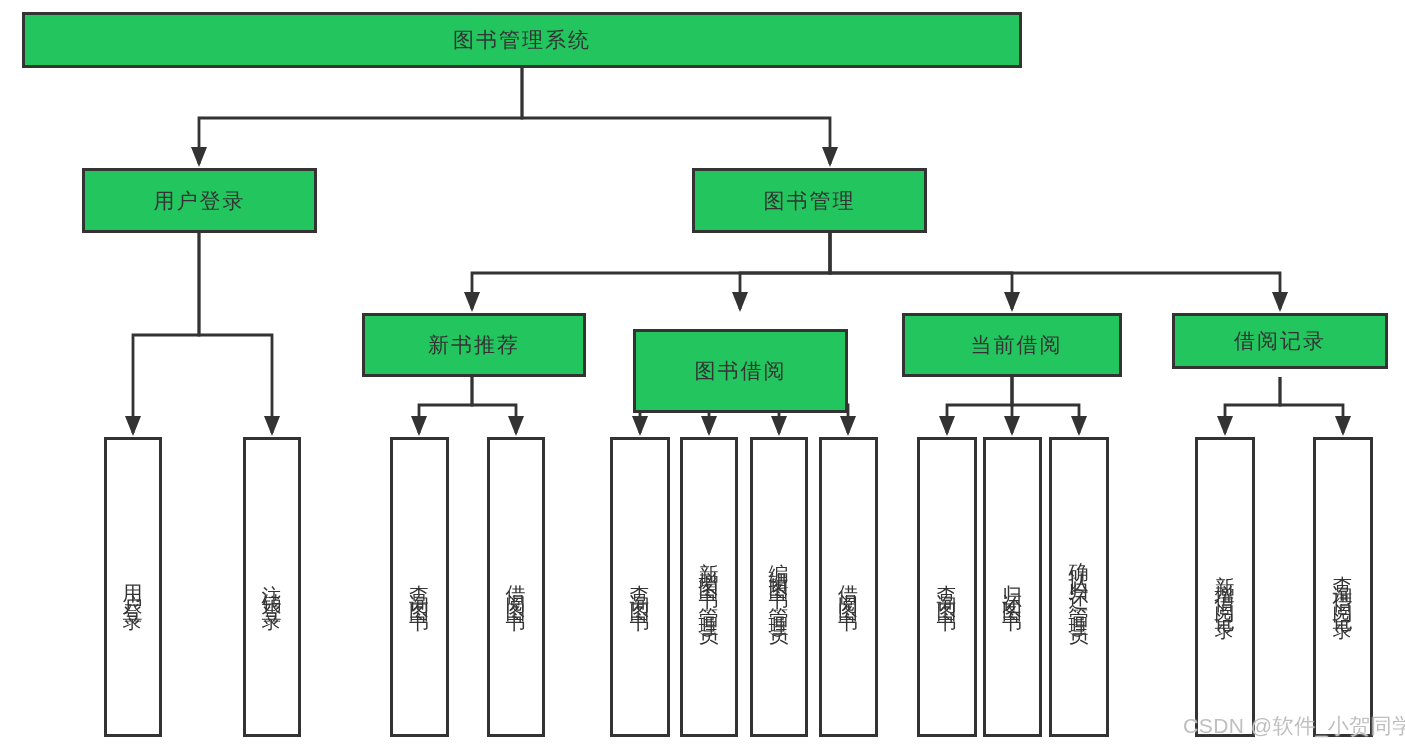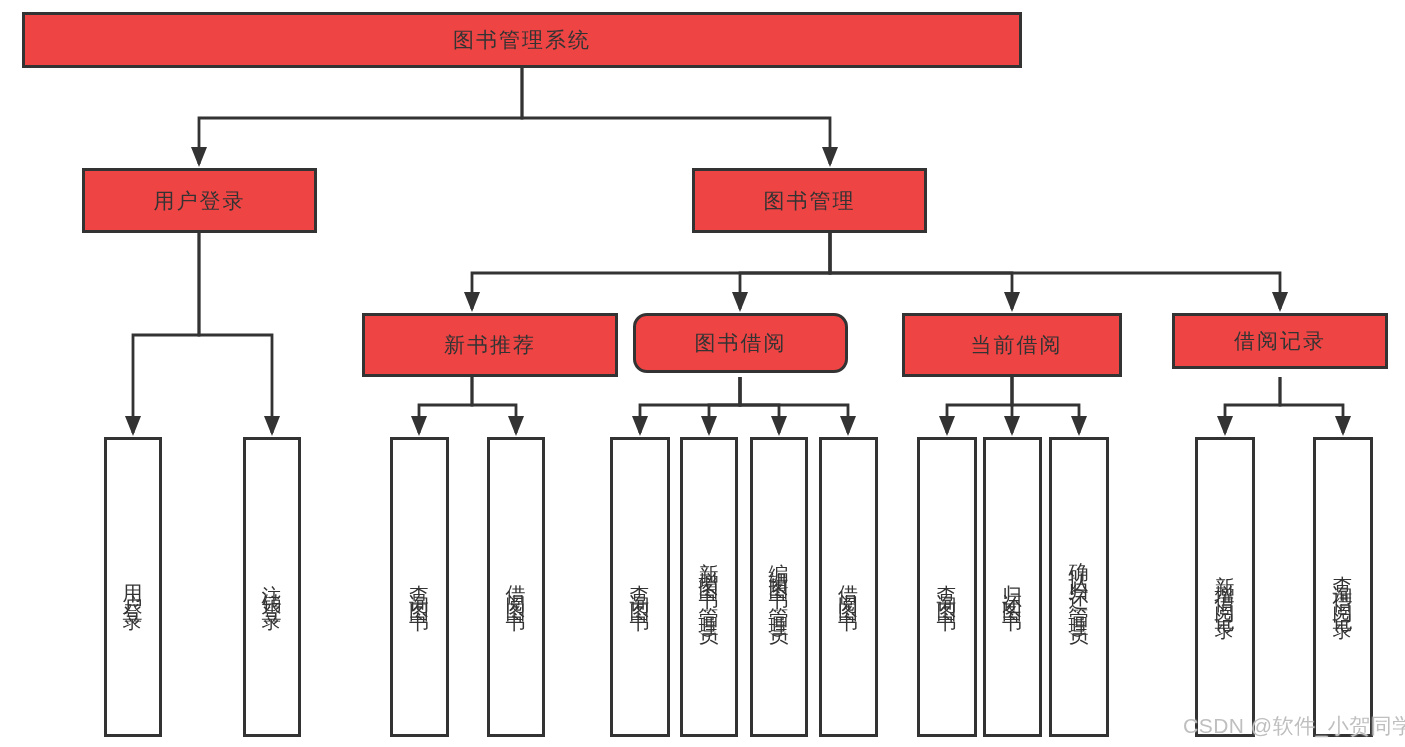--- a/index.html
+++ b/index.html
@@ -25,21 +25,21 @@
     position: absolute;
     left: 0; top: 0;
     width: 1405px;
     height: 747px;
     pointer-events: none;
   }
   .hnode {
     position: absolute;
     box-sizing: border-box;
     border: 3px solid #333333;
-    background: #ef4444;
+    background: #22c55e;
     display: flex;
     align-items: center;
     justify-content: center;
     font-size: 21px;
     letter-spacing: 2px;
     color: #333333;
     white-space: nowrap;
   }
   .leaf {
     position: absolute;
@@ -117,24 +117,24 @@
     <span>图书管理系统</span>
   </div>
 
   <div class="hnode" style="left:82px; top:168px; width:235px; height:65px;">
     <span>用户登录</span>
   </div>
   <div class="hnode" style="left:692px; top:168px; width:235px; height:65px;">
     <span>图书管理</span>
   </div>
 
-  <div class="hnode" style="left:362px; top:313px; width:256px; height:64px;font-family:Liberation Serif, serif;">
+  <div class="hnode" style="left:362px; top:313px; width:224px; height:64px;font-family:Liberation Serif, serif;">
     <span>新书推荐</span>
   </div>
-  <div class="hnode" style="left:633px; top:313px; width:215px; height:60px;border-radius:14px;">
+  <div class="hnode" style="left:633px; top:329px; width:215px; height:84px;">
     <span>图书借阅</span>
   </div>
   <div class="hnode" style="left:902px; top:313px; width:220px; height:64px;padding-left:9px;">
     <span>当前借阅</span>
   </div>
   <div class="hnode" style="left:1172px; top:313px; width:216px; height:56px;">
     <span>借阅记录</span>
   </div>
 
   <div class="leaf" style="left:104px; width:58px;">

